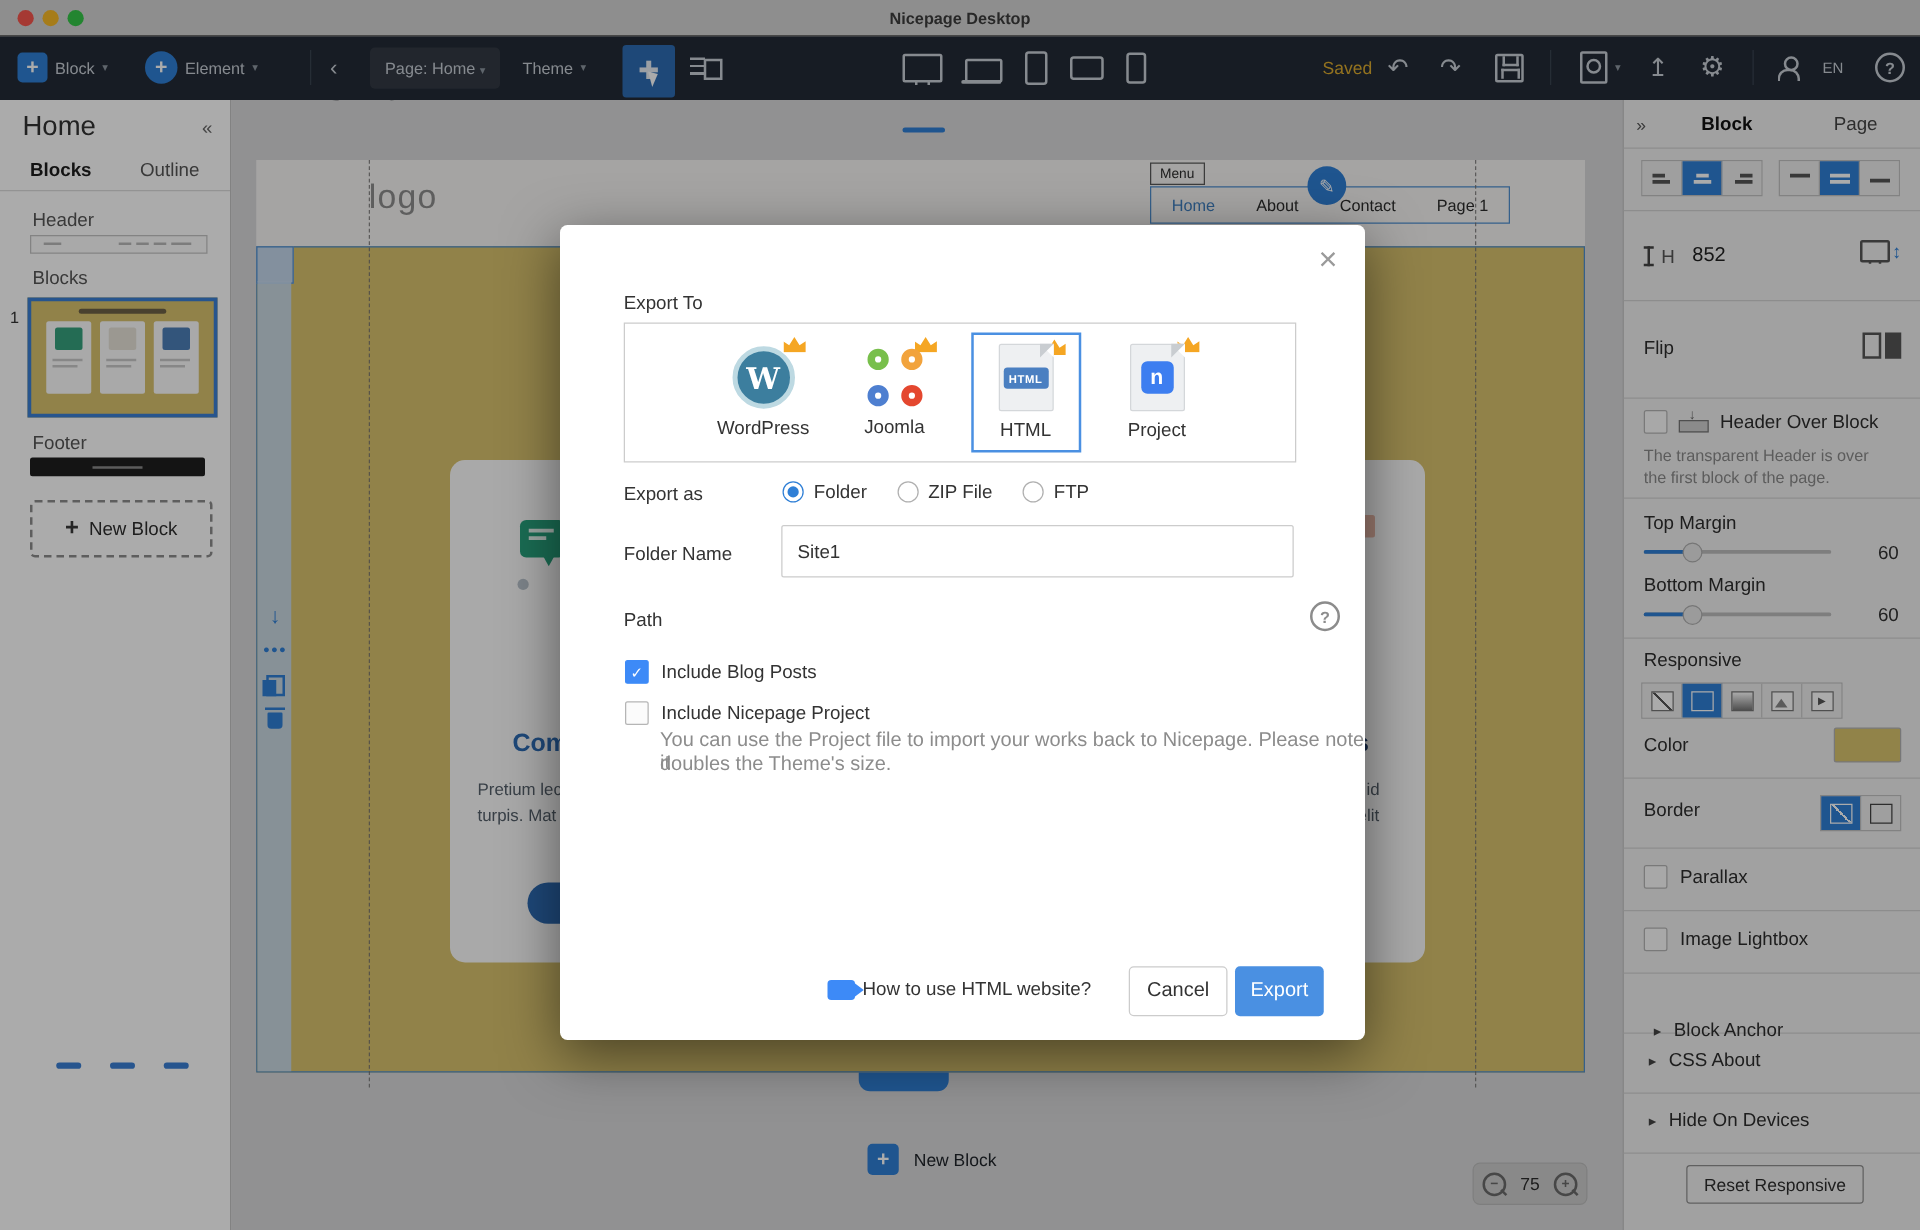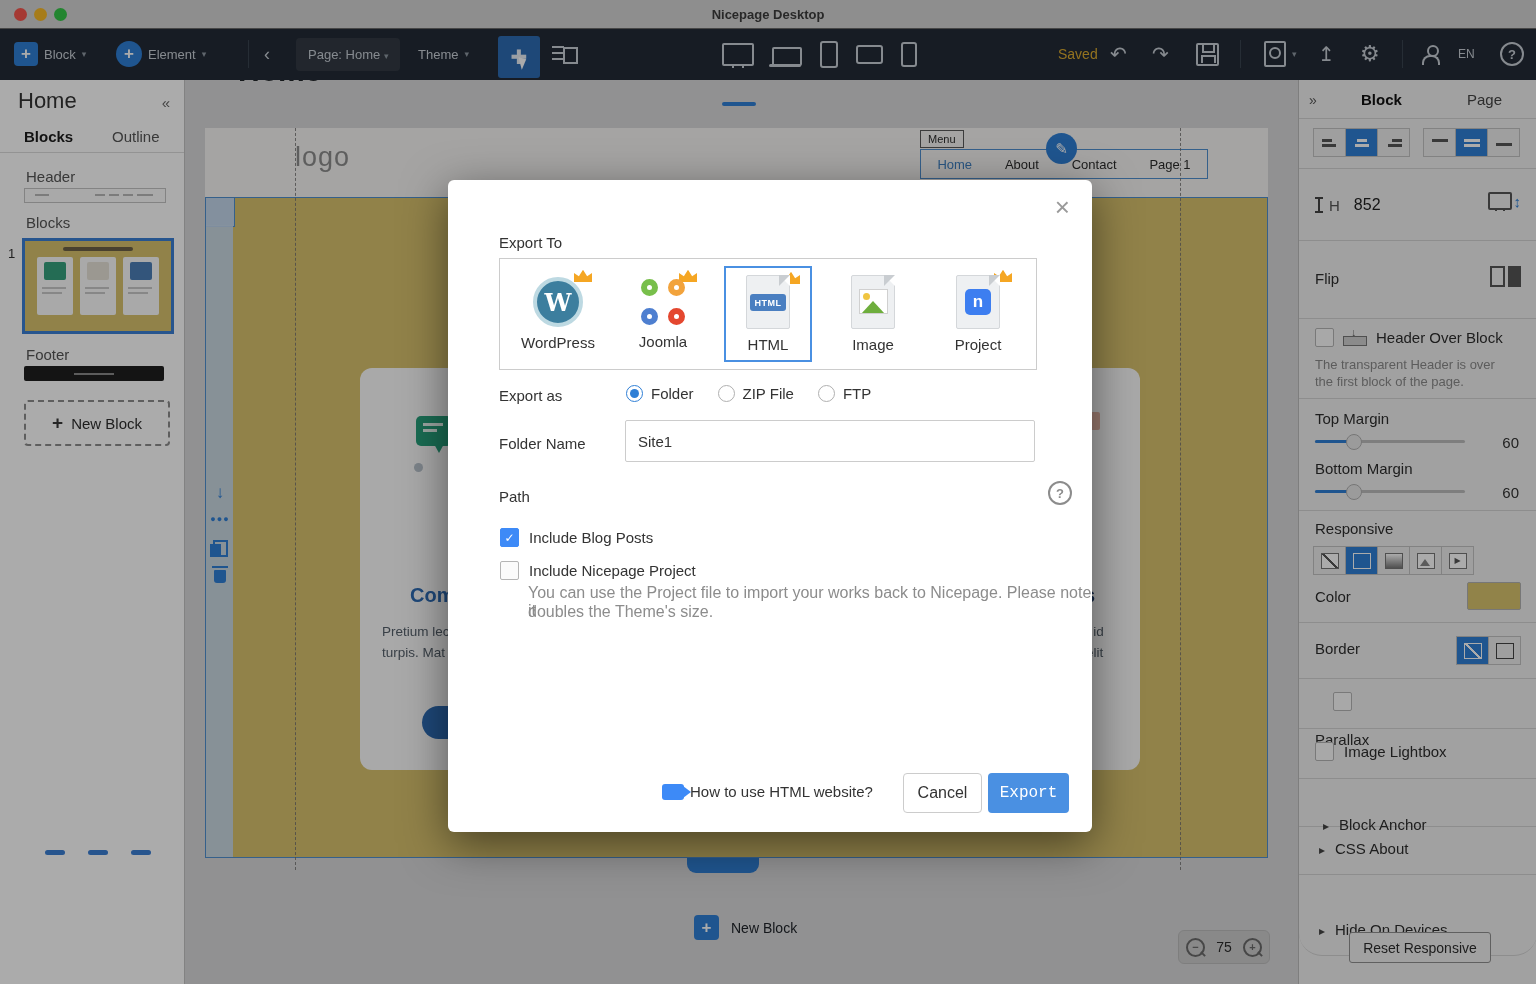--- a/index.html
+++ b/index.html
@@ -204,21 +204,21 @@
   .folder-ic::before{content:"";position:absolute;left:-2px;top:-5px;width:9px;height:3px;border:2px solid #555;border-bottom:none;border-radius:2px 2px 0 0;}
   .help-ci{position:absolute;left:600px;width:24px;height:24px;border:2px solid #8c8c8c;border-radius:50%;box-sizing:border-box;
       display:flex;align-items:center;justify-content:center;font-size:13px;font-weight:bold;color:#8c8c8c;}
   .chk-row{position:absolute;display:flex;align-items:center;gap:10px;font-size:15px;color:#333;}
   .note{position:absolute;left:80px;font-size:16px;color:#8c8c8c;}
   .vid-ic{position:absolute;left:214px;top:604px;width:22px;height:16px;background:#3d8af7;border-radius:3px;}
   .vid-ic::after{content:"";position:absolute;left:21px;top:2px;border-top:6px solid transparent;border-bottom:6px solid transparent;border-left:8px solid #3d8af7;}
   .howto{position:absolute;left:242px;top:603px;font-size:15px;color:#333;}
   .btn{position:absolute;top:593px;height:40px;border-radius:4px;display:flex;align-items:center;justify-content:center;font-size:16px;box-sizing:border-box;}
   .btn.cancel{left:455px;width:79px;background:#fff;border:1px solid #ccc;color:#333;}
-  .btn.export{left:540px;width:81px;background:#4a90e2;color:#fff;font-family:Liberation Mono, monospace;}
+  .btn.export{left:540px;width:71px;background:#4a90e2;color:#fff;}
 </style>
 </head>
 <body>
 
 <div id="app">
 
   <div class="canvas-bg"></div>
   <div class="page-title">Home</div>
 
   <div class="hdr-strip"></div>
@@ -447,38 +447,38 @@
       <div class="btn-grp" style="right:16px;left:auto;top:14px;">
         <div class="gbtn sel">
             <div class="bg-ic bg-none" style="border-color:#fff;background:linear-gradient(45deg,transparent 46%,#fff 46%,#fff 54%,transparent 54%);"></div>
           </div>
         <div class="gbtn">
             <div class="bg-ic" style="background:transparent;border-color:#444;"></div>
           </div>
       </div>
     </div>
     <div class="rp-row" style="top:598px;height:50px;">
-      <div style="position:absolute;left:16px;top:14px;display:flex;align-items:center;gap:20px;flex-direction:column;">
+      <div style="position:absolute;left:16px;top:14px;display:flex;align-items:center;gap:10px;">
         <span class="chk"></span>
         <span>Parallax</span>
       </div>
     </div>
     <div class="rp-row" style="top:648px;height:50px;">
       <div style="position:absolute;left:16px;top:14px;display:flex;align-items:center;gap:10px;">
         <span class="chk"></span>
         <span>Image Lightbox</span>
       </div>
     </div>
     <div class="rp-row" style="top:698px;height:48px;">
       <div style="position:absolute;left:24px;top:14px;margin-top:24px;"><span class="tri">▸</span><span>Block Anchor</span></div>
     </div>
     <div class="rp-row" style="top:746px;height:48px;">
       <div style="position:absolute;left:20px;top:14px;"><span class="tri">▸</span><span>CSS About</span></div>
     </div>
-    <div class="rp-row" style="top:827px;height:48px;border-radius:23px;">
+    <div class="rp-row" style="top:794px;height:48px;">
       <div style="position:absolute;left:20px;top:14px;"><span class="tri">▸</span><span>Hide On Devices</span></div>
     </div>
     <div class="rp-row" style="top:842px;height:62px;border-bottom:none;">
       <div class="reset-btn">
           <span>Reset Responsive</span>
         </div>
     </div>
   </div>
 
   <div class="toolbar">
@@ -574,26 +574,20 @@
         <div class="lbl">Joomla</div>
       </div>
       <div class="opt sel">
         <div class="crown"></div>
         <div class="file-ic">
             <div class="html-badge">HTML</div>
           </div>
         <div class="lbl">HTML</div>
       </div>
       <div class="opt">
-        <div class="file-ic">
-            <div class="img-badge"></div>
-          </div>
-        <div class="lbl">Image</div>
-      </div>
-      <div class="opt">
         <div class="crown"></div>
         <div class="file-ic">
             <div class="n-badge">n</div>
           </div>
         <div class="lbl">Project</div>
       </div>
     </div>
 
     <div class="dlg-label" style="left:51px;top:207px;">Export as</div>
     <div class="radio-row">

